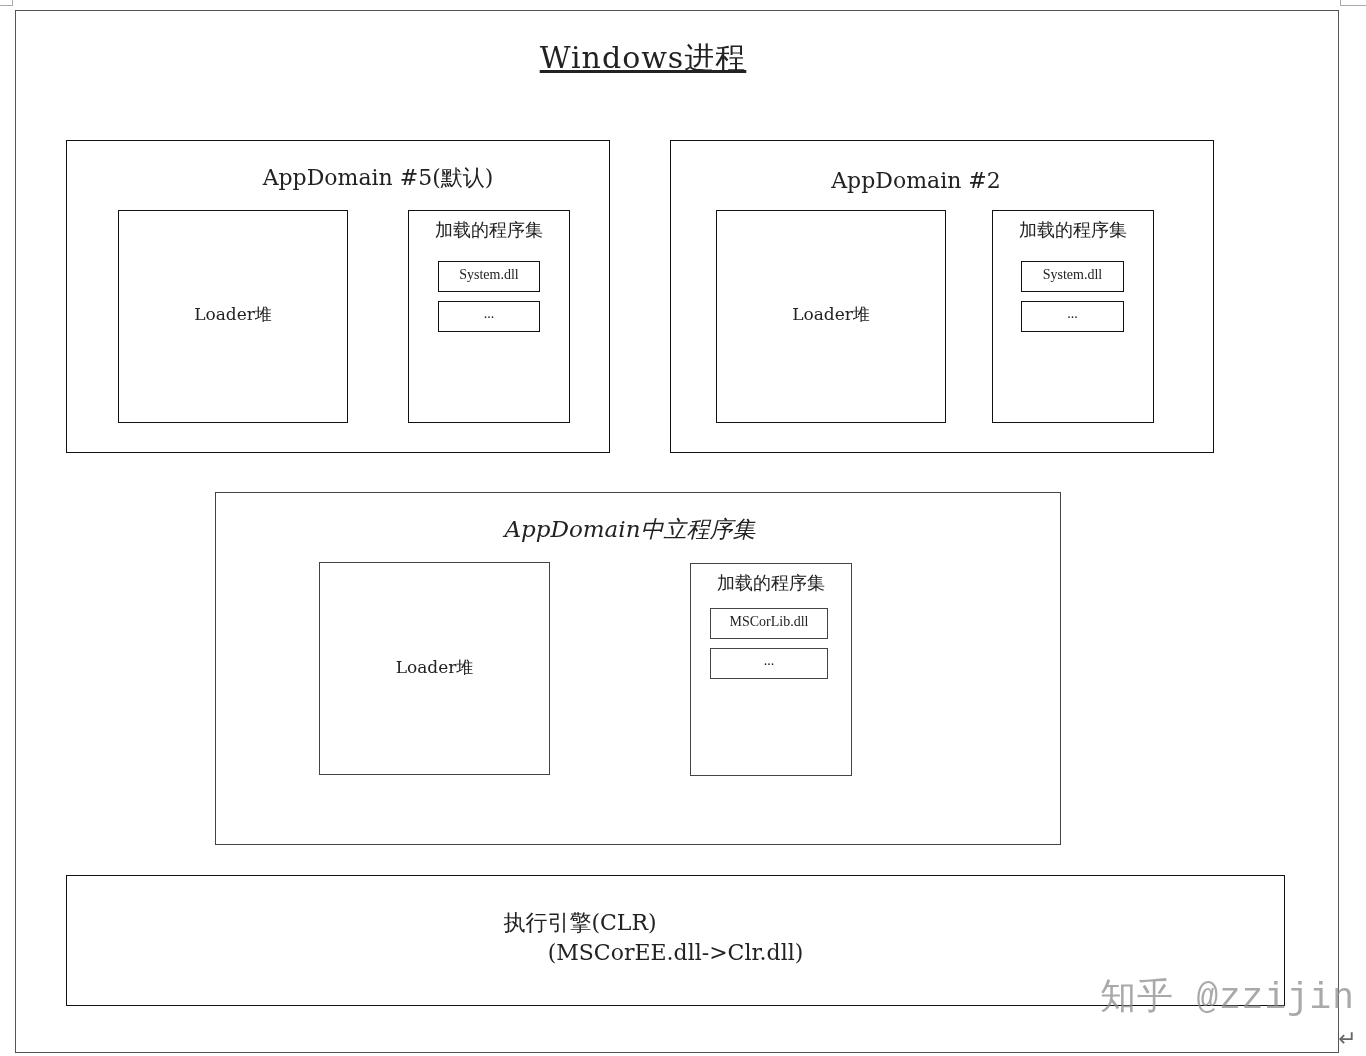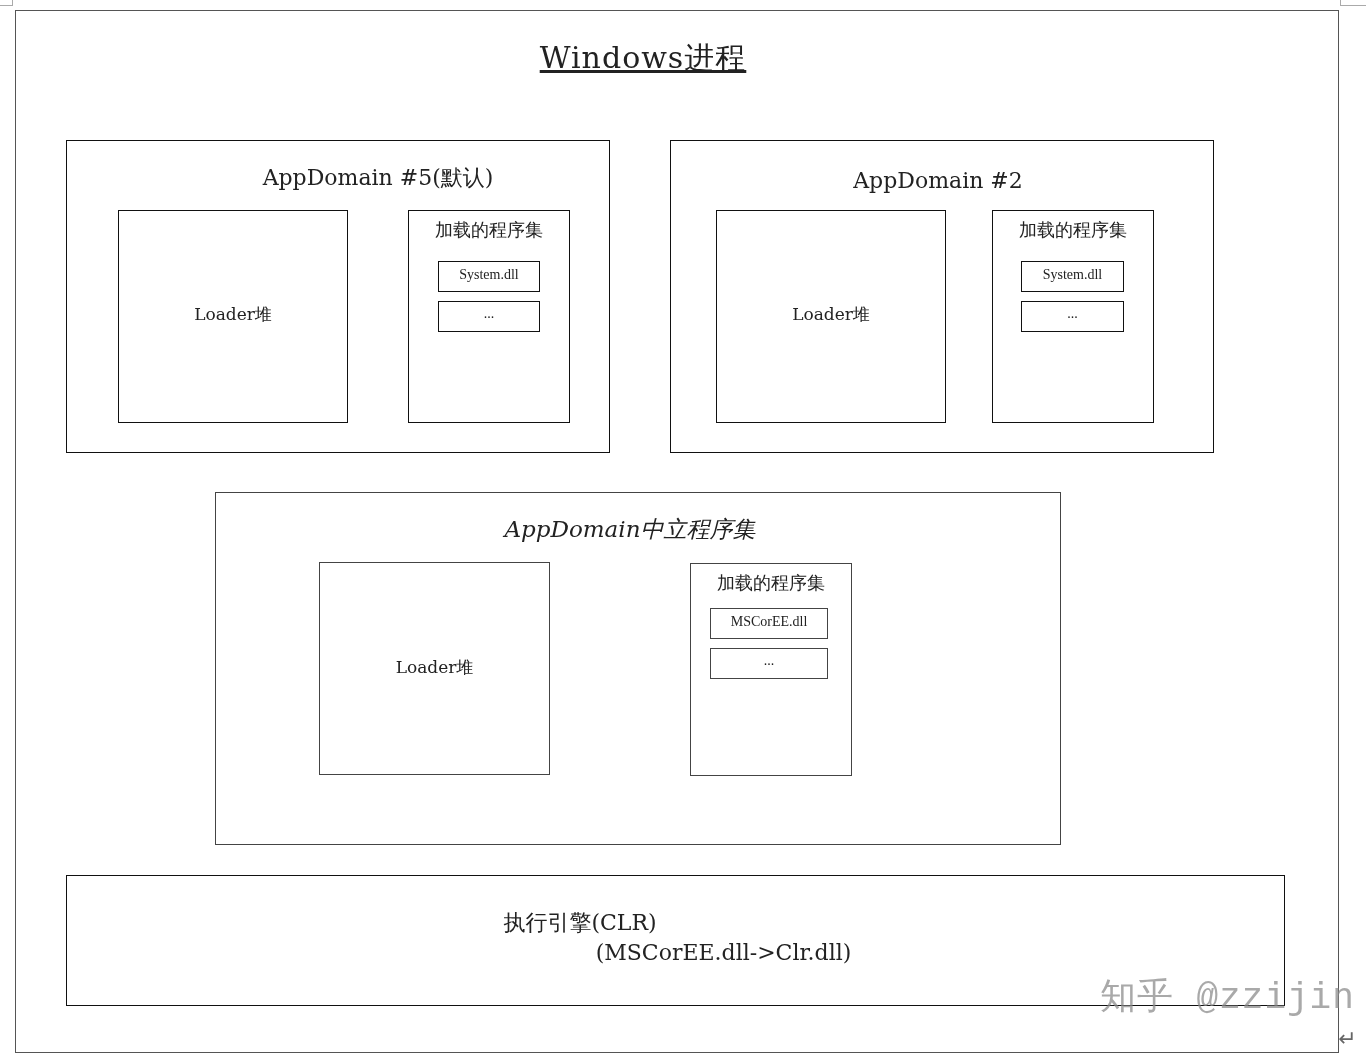--- a/index.html
+++ b/index.html
@@ -34,40 +34,40 @@
 <div class="abs box" style="left:118px;top:210px;width:230px;height:213px;"></div>
 <div class="label" style="left:118px;top:303px;width:230px;font-size:17px;">Loader堆</div>
 <div class="abs box" style="left:408px;top:210px;width:162px;height:213px;"></div>
 <div class="label" style="left:408px;top:218px;width:162px;font-size:18px;">加载的程序集</div>
 <div class="abs box" style="left:438px;top:261px;width:102px;height:31px;"></div>
 <div class="label mono" style="left:438px;top:267px;width:102px;font-size:14px;">System.dll</div>
 <div class="abs box" style="left:438px;top:301px;width:102px;height:31px;"></div>
 <div class="label mono" style="left:438px;top:306px;width:102px;font-size:14px;">...</div>
 
 <div class="abs box" style="left:670px;top:140px;width:544px;height:313px;"></div>
-<div class="label" style="left:656px;top:168px;width:564px;font-size:22px;">AppDomain #2</div>
+<div class="label" style="left:634px;top:168px;width:564px;font-size:22px;">AppDomain #2</div>
 <div class="abs box" style="left:716px;top:210px;width:230px;height:213px;"></div>
 <div class="label" style="left:716px;top:303px;width:230px;font-size:17px;">Loader堆</div>
 <div class="abs box" style="left:992px;top:210px;width:162px;height:213px;"></div>
 <div class="label" style="left:992px;top:218px;width:162px;font-size:18px;">加载的程序集</div>
 <div class="abs box" style="left:1021px;top:261px;width:103px;height:31px;"></div>
 <div class="label mono" style="left:1021px;top:267px;width:103px;font-size:14px;">System.dll</div>
 <div class="abs box" style="left:1021px;top:301px;width:103px;height:31px;"></div>
 <div class="label mono" style="left:1021px;top:306px;width:103px;font-size:14px;">...</div>
 
 <div class="abs box-gray" style="left:215px;top:492px;width:846px;height:353px;"></div>
 <div class="label" style="left:215px;top:514px;width:830px;font-size:23px;font-style:italic;">AppDomain中立程序集</div>
 <div class="abs box-gray" style="left:319px;top:562px;width:231px;height:213px;"></div>
 <div class="label" style="left:319px;top:656px;width:231px;font-size:17px;">Loader堆</div>
 <div class="abs box-gray" style="left:690px;top:563px;width:162px;height:213px;"></div>
 <div class="label" style="left:690px;top:571px;width:162px;font-size:18px;">加载的程序集</div>
 <div class="abs box-gray" style="left:710px;top:608px;width:118px;height:31px;"></div>
-<div class="label mono" style="left:710px;top:614px;width:118px;font-size:14px;">MSCorEE.dll</div>
+<div class="label mono" style="left:710px;top:614px;width:118px;font-size:14px;">MSCorLib.dll</div>
 <div class="abs box-gray" style="left:710px;top:648px;width:118px;height:31px;"></div>
 <div class="label mono" style="left:710px;top:653px;width:118px;font-size:14px;">...</div>
 
 <div class="abs box" style="left:66px;top:875px;width:1219px;height:131px;"></div>
 <div class="label" style="left:66px;top:908px;width:1028px;font-size:22px;">执行引擎(CLR)</div>
-<div class="label" style="left:66px;top:940px;width:1219px;font-size:22px;margin-left:48px;">(MSCorEE.dll-&gt;Clr.dll)</div>
+<div class="label" style="left:66px;top:940px;width:1219px;font-size:22px;">(MSCorEE.dll-&gt;Clr.dll)</div>
 
 <div class="label watermark" style="left:1100px;top:972px;">知乎 @zzijin</div>
 
 <div class="label" style="left:1338px;top:1026px;font-size:22px;color:#666;font-family:'DejaVu Sans', sans-serif;">↵</div>
 
 </body></html>

